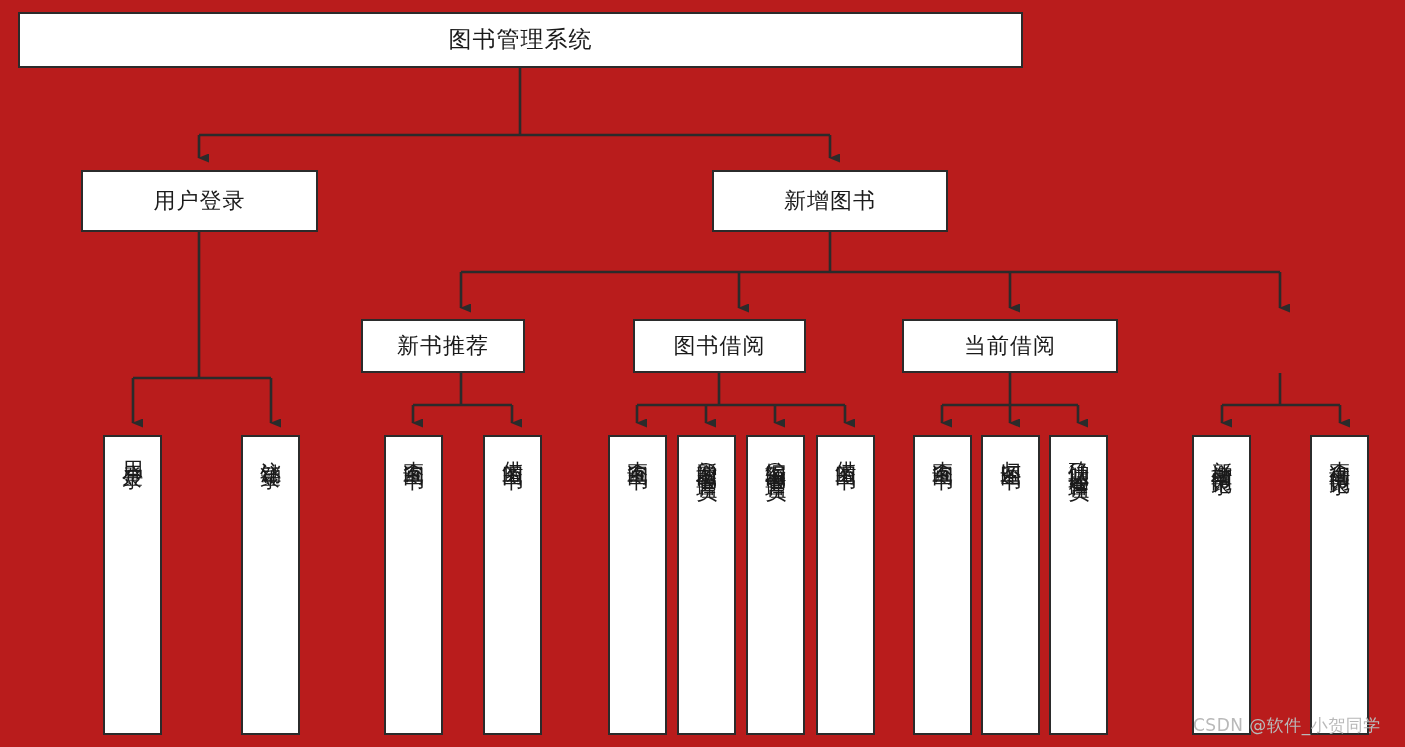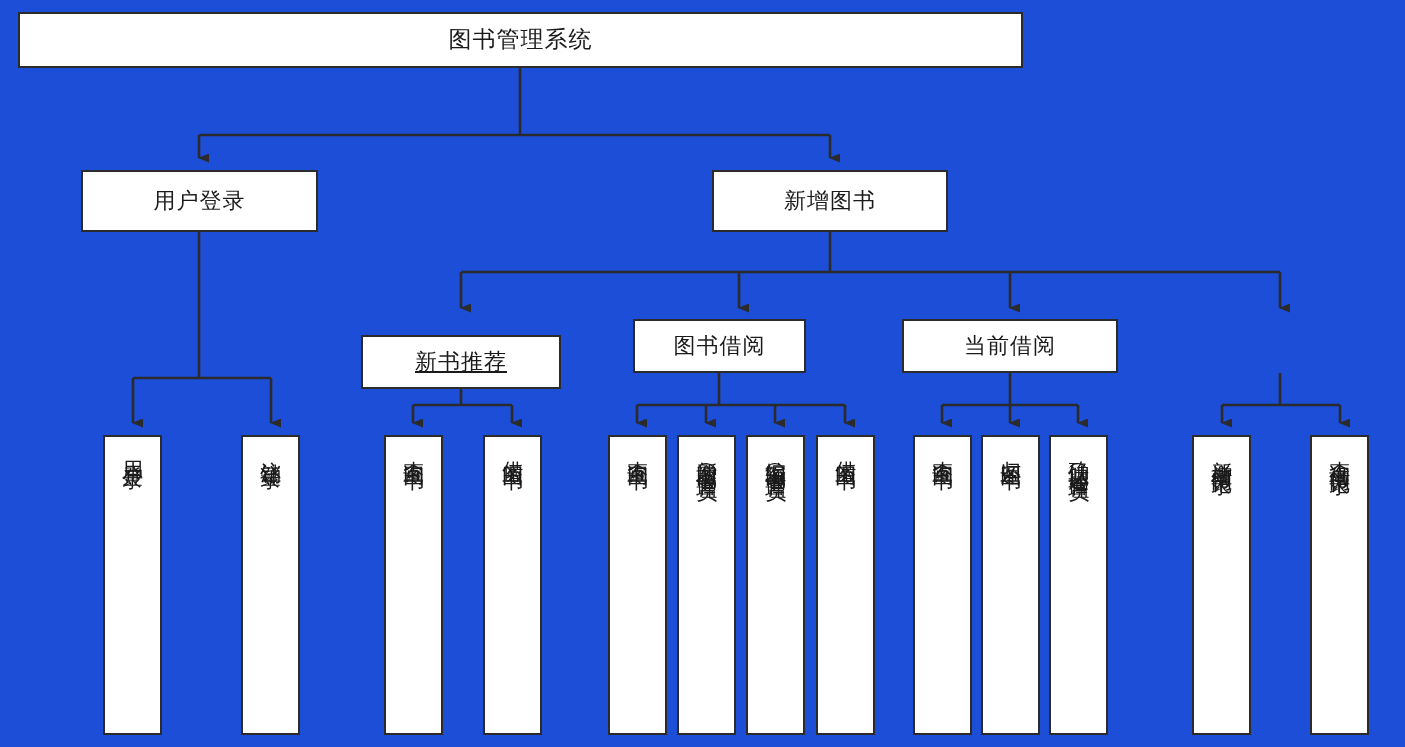--- a/index.html
+++ b/index.html
@@ -8,21 +8,21 @@
     padding: 0;
     background: #ffffff;
   }
   body {
     font-family: "DejaVu Sans", "Liberation Sans", sans-serif;
   }
   #diagram-root {
     position: relative;
     width: 1405px;
     height: 747px;
-    background: #1d4ed8;
+    background: #b91c1c;
     overflow: hidden;
   }
   #edge-layer {
     position: absolute;
     left: 0;
     top: 0;
     width: 1405px;
     height: 747px;
     pointer-events: none;
   }
@@ -134,21 +134,21 @@
     <span class="node-label">图书管理系统</span>
   </div>
 
   <div class="node horiz" style="left:81px; top:170px; width:237px; height:62px;">
     <span class="node-label">用户登录</span>
   </div>
   <div class="node horiz" style="left:712px; top:170px; width:236px; height:62px;">
     <span class="node-label">新增图书</span>
   </div>
 
-  <div class="node horiz" style="left:361px; top:335px; width:200px; height:54px;text-decoration:underline;">
+  <div class="node horiz" style="left:361px; top:319px; width:164px; height:54px;">
     <span class="node-label">新书推荐</span>
   </div>
   <div class="node horiz" style="left:902px; top:319px; width:216px; height:54px;">
     <span class="node-label">当前借阅</span>
   </div>
   <div class="node horiz" style="left:633px; top:319px; width:173px; height:54px;">
     <span class="node-label">图书借阅</span>
   </div>
 
   <div class="node vert" style="left:103px; top:435px; width:59px; height:300px;">
@@ -188,14 +188,15 @@
     <span class="node-label">确认归还（管理员）</span>
   </div>
 
   <div class="node vert" style="left:1192px; top:435px; width:59px; height:300px;">
     <span class="node-label">新增借阅记录</span>
   </div>
   <div class="node vert" style="left:1310px; top:435px; width:59px; height:300px;">
     <span class="node-label">查询借阅记录</span>
   </div>
 
+  <div class="watermark">CSDN @软件_小贺同学</div>
 
 </div>
 
 </body></html>

